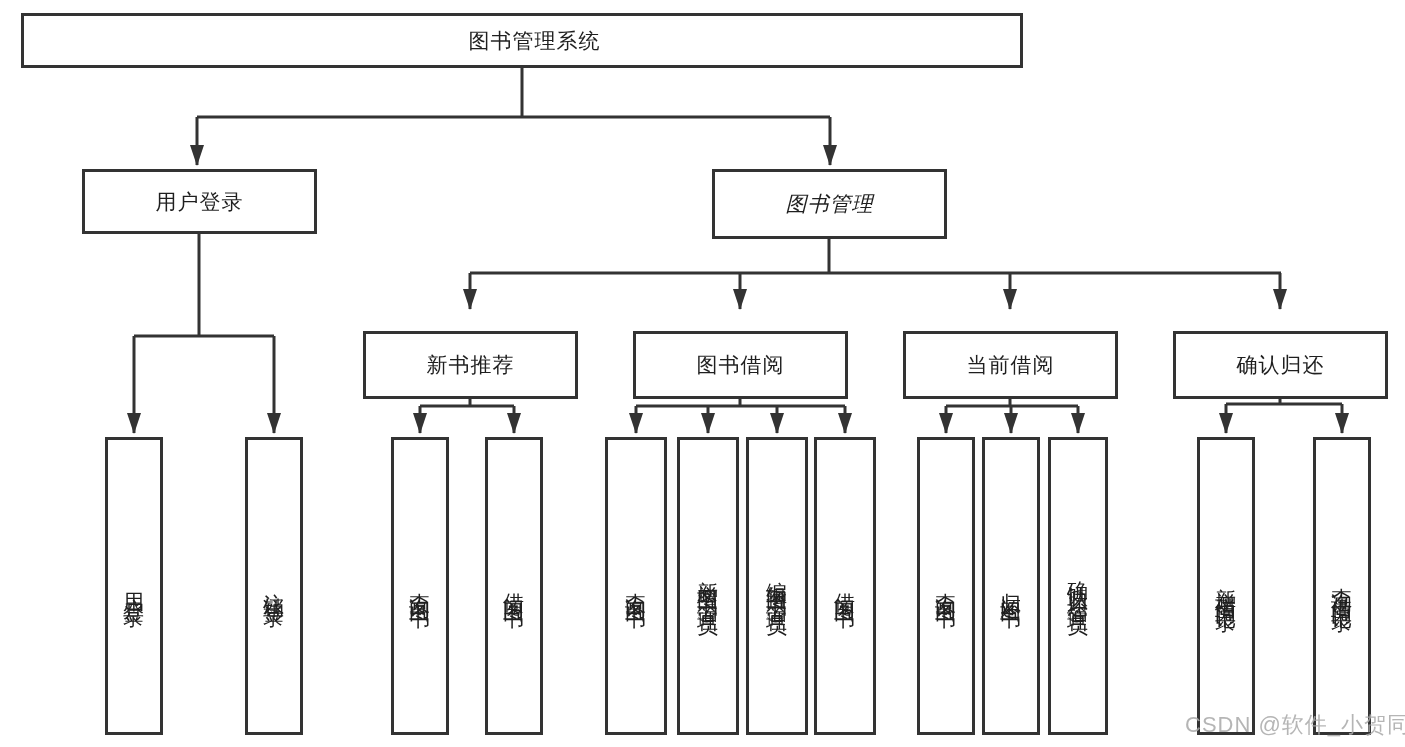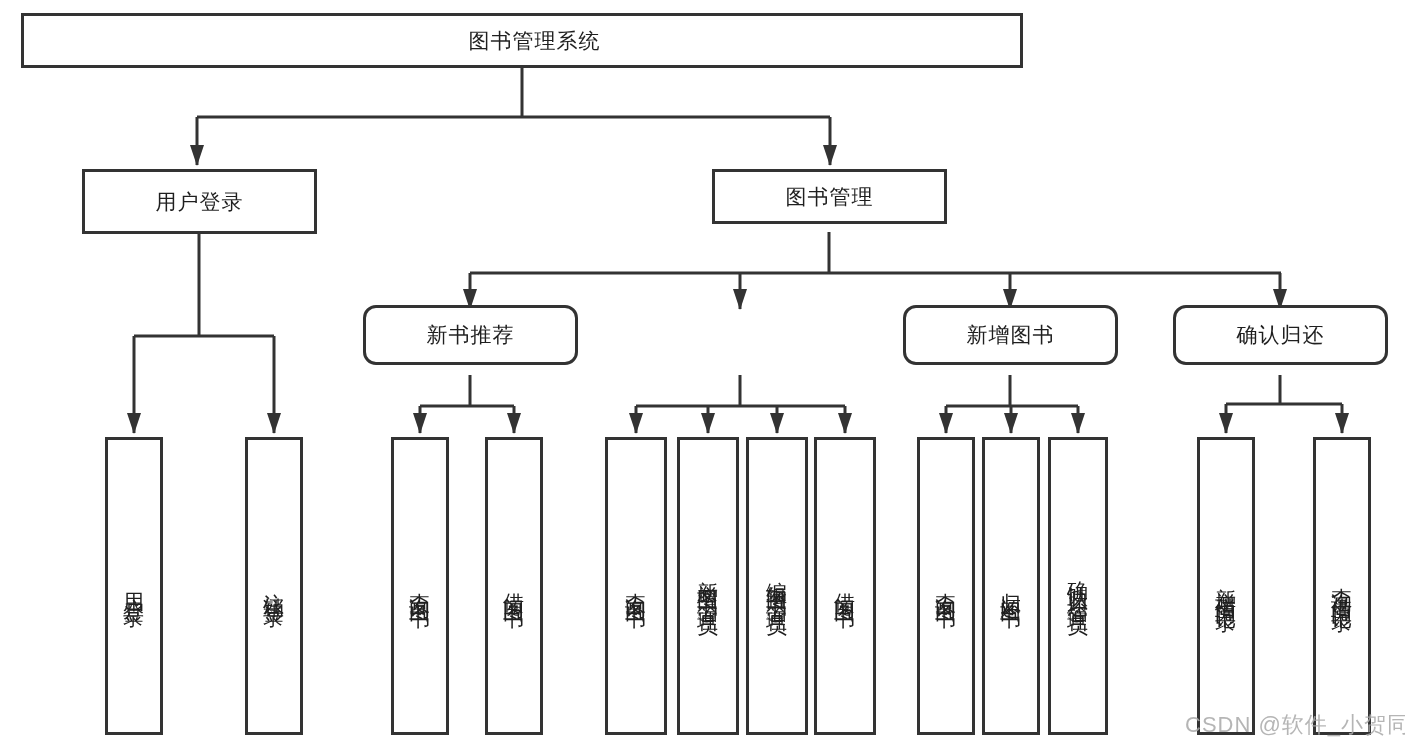--- a/index.html
+++ b/index.html
@@ -54,23 +54,23 @@
     text-orientation: mixed;
     letter-spacing: 5px;
     white-space: normal;
     line-height: 1.0;
     max-height: 292px;
   }
   
   .n-root   { left: 21px;   top: 13px;  width: 1002px; height: 55px; padding-left: 25px; }
   
   .n-l2a    { left: 82px;   top: 169px; width: 235px;  height: 65px; }
-  .n-l2b    { left: 712px;  top: 169px; width: 235px;  height: 55px; }
-  
-  .n-l3     { top: 305px; height: 60px; width: 215px; border-radius: 13px; }
+  .n-l2b    { left: 712px;  top: 169px; width: 235px;  height: 70px; font-style: italic; }
+  
+  .n-l3     { top: 331px; height: 68px; width: 215px; }
   .n-l3a    { left: 363px; }
   .n-l3b    { left: 633px; }
   .n-l3c    { left: 903px; }
   .n-l3d    { left: 1173px; }
   
   .leaf     { top: 437px; height: 298px; width: 58px; }
   .lf1  { left: 105px; }
   .lf2  { left: 245px; }
   .lf3  { left: 391px; }
   .lf4  { left: 485px; }
@@ -162,22 +162,25 @@
   <div class="node n-l2a">
     <span class="lbl">用户登录</span>
   </div>
   <div class="node n-l2b">
     <span class="lbl">图书管理</span>
   </div>
 
   <div class="node n-l3 n-l3a">
     <span class="lbl">新书推荐</span>
   </div>
+  <div class="node n-l3 n-l3b">
+    <span class="lbl">图书借阅</span>
+  </div>
   <div class="node n-l3 n-l3c">
-    <span class="lbl">新增图书</span>
+    <span class="lbl">当前借阅</span>
   </div>
   <div class="node n-l3 n-l3d">
     <span class="lbl">确认归还</span>
   </div>
 
   <div class="node leaf lf1">
     <span class="lbl">用户登录</span>
   </div>
   <div class="node leaf lf2">
     <span class="lbl">注销登录</span>

